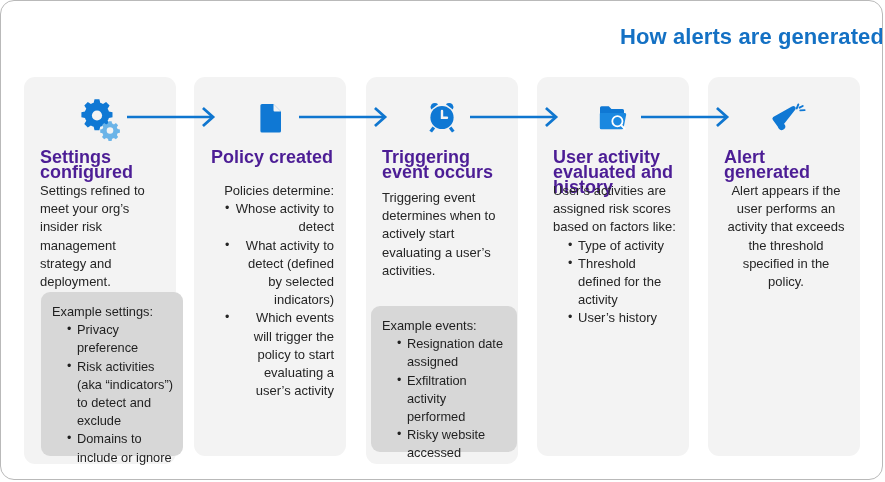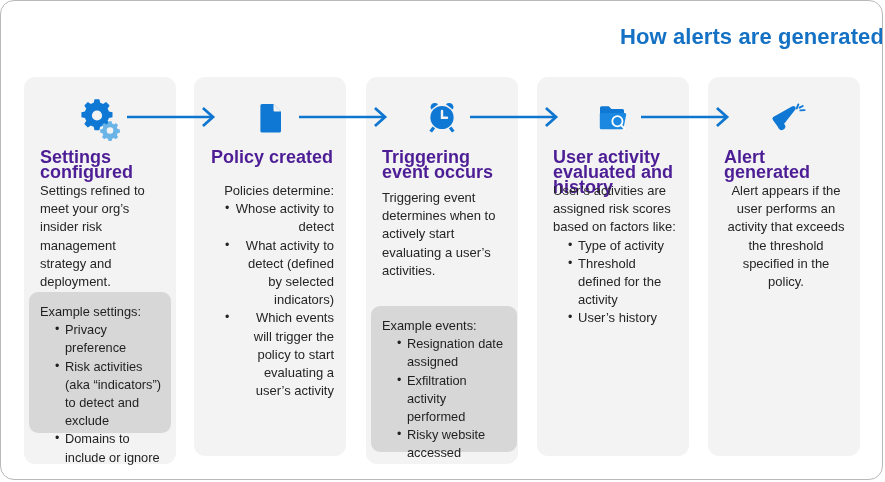--- a/index.html
+++ b/index.html
@@ -119,21 +119,21 @@
         <g fill="#6bb4e8">
           <path d="M34.6 26.3h-3.1l-.5 2.3c-.6.2-1.2.4-1.8.8l-2-1.3-2.2 2.2 1.3 2c-.4.6-.6 1.1-.8 1.8l-2.3.5v3.1l2.3.5c.2.6.4 1.2.8 1.8l-1.3 2 2.2 2.2 2-1.3c.6.4 1.1.6 1.8.8l.5 2.3h3.1l.5-2.3c.6-.2 1.2-.4 1.8-.8l2 1.3 2.2-2.2-1.3-2c.4-.6.6-1.1.8-1.8l2.3-.5v-3.1l-2.3-.5c-.2-.6-.4-1.2-.8-1.8l1.3-2-2.2-2.2-2 1.3c-.6-.4-1.1-.6-1.8-.8z"></path>
           <circle cx="33" cy="35.5" r="3.3" fill="#f3f3f3"></circle>
         </g>
       </svg>
     </div>
     <div class="card-head">Settings configured</div>
     <div class="card-body" style="top:105px;">
       <div>Settings refined to meet your org’s insider risk management strategy and deployment.</div>
     </div>
-    <div class="example-box" style="left:5px;top:215px;width:142px;height:141px;">
+    <div class="example-box" style="left:17px;top:215px;width:142px;height:164px;">
       <div>Example settings:</div>
       <ul>
         <li>Privacy preference</li>
         <li>Risk activities (aka “indicators”) to detect and exclude</li>
         <li>Domains to include or ignore</li>
       </ul>
     </div>
   </div>
 
   <div class="card" style="left:193px;top:76px;width:152px;height:379px;text-align:right;">

